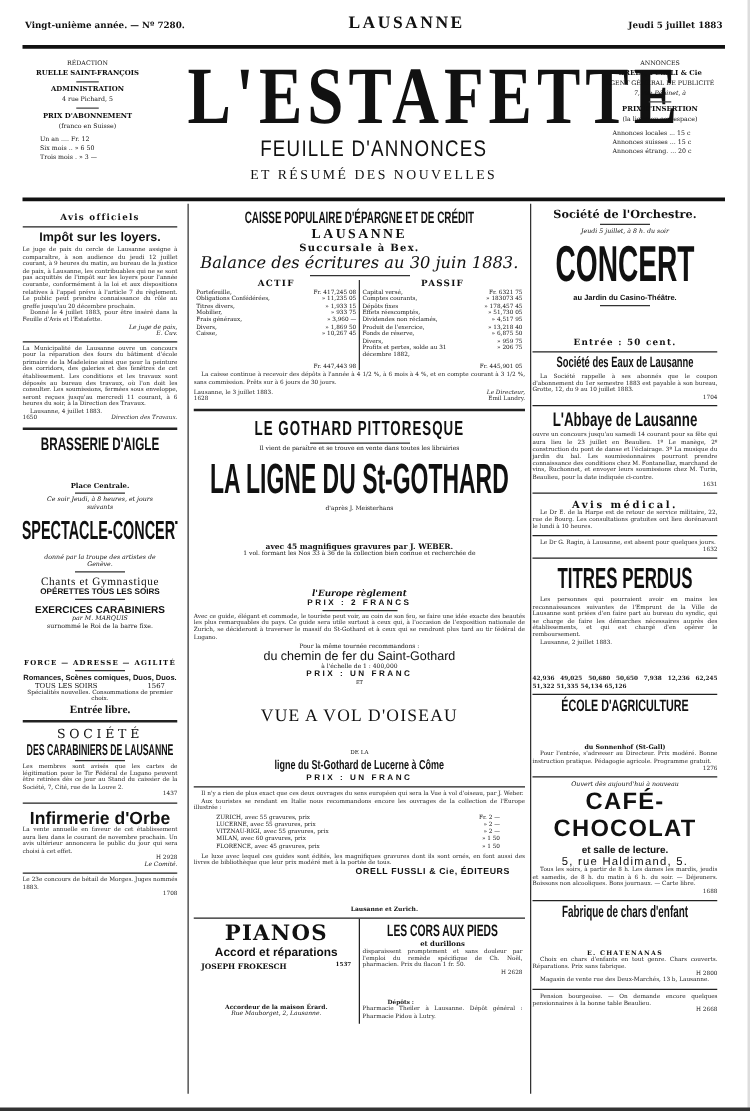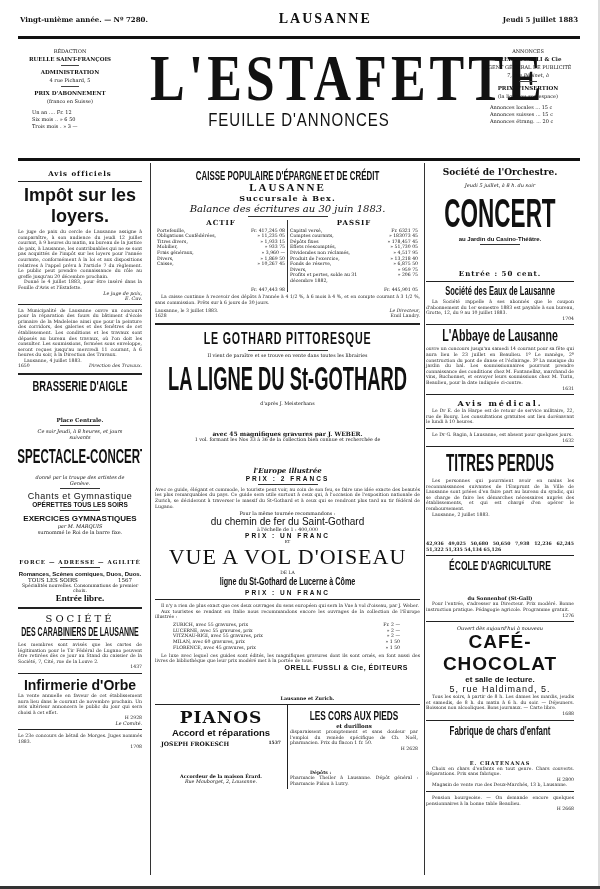--- a/index.html
+++ b/index.html
@@ -30,44 +30,44 @@
   .center { text-align: center; }
   .b { font-weight: bold; margin-top: 24px; }
   .hr { height: 1px; background: #222; margin: 3px 0; }
   .hr2 { height: 2px; background: #222; margin: 4px 0; }
   .shortrule { width: 40px; height: 1px; background: #333; margin: 2px auto; }
   .body-txt { font-size: 4.6px; line-height: 5.6px; text-align: justify; color: #222; }
   .sig { font-size: 4.8px; font-style: italic; text-align: right; }
   .cond { font-family: "Liberation Sans", sans-serif; font-weight: bold; display: block; transform-origin: center; }
 
   .avis { font-size: 7px; font-weight: bold; text-align: center; letter-spacing: 1px; margin-top: 6px; }
-  .impot { font-family: "Liberation Sans", sans-serif; font-size: 18px; font-weight: bold; text-align: center; margin: 2px 0; }
+  .impot { font-family: "Liberation Sans", sans-serif; font-size: 10px; font-weight: bold; text-align: center; margin: 2px 0; }
   .concours { font-family: "DejaVu Serif", serif; font-size: 15px; font-weight: bold; text-align: center; letter-spacing: 1px; }
 
   .spectacle { font-size: 16px; transform: scaleX(0.72) scaleY(1.3); white-space: nowrap; margin: 8px -25px; text-align: center; }
   .brasserie { font-size: 12px; transform: scaleX(0.78) scaleY(1.2); white-space: nowrap; text-align: center; margin-top: 4px; }
   .smalltitle { font-size: 9px; text-align: center; letter-spacing: 0.5px; }
   .societe { font-size: 10px; letter-spacing: 3px; text-align: center; margin-top: 4px; }
   .carab { font-size: 10px; transform: scaleX(0.7) scaleY(1.25); white-space: nowrap; text-align: center; margin: 2px -25px; }
   .infirm { font-family: "Liberation Sans", sans-serif; font-size: 14px; font-weight: bold; text-align: center; }
 
   .caisse { font-size: 11px; transform: scaleX(0.72) scaleY(1.2); white-space: nowrap; text-align: center; margin: 6px -40px 0; }
   .laus { font-family: "Liberation Serif", serif; font-size: 11px; letter-spacing: 2px; text-align: center; font-weight: bold; }
   .succ { font-size: 8px; font-weight: bold; text-align: center; letter-spacing: 1px; }
-  .bal { font-size: 10px; text-align: center; font-style: italic; }
+  .bal { font-size: 13px; text-align: center; font-style: italic; }
   .bal-table { display: flex; margin-top: 3px; font-size: 4.6px; line-height: 5.6px; }
   .bal-col { flex: 1; padding: 0 2px; }
   .bal-col + .bal-col { border-left: 1px solid #333; }
   .bal-head { text-align: center; font-weight: bold; font-size: 7px; letter-spacing: 1px; margin-bottom: 2px; }
   .bal-row { display: flex; justify-content: space-between; }
   .bal-total { text-align: right; margin-top: 3px; }
 
   .gothard-title { font-size: 13px; letter-spacing: 1px; transform: scaleX(0.82) scaleY(1.25); white-space: nowrap; text-align: center; margin-top: 6px; }
   .ligne { font-size: 27px; transform: scaleX(0.68) scaleY(1.25); white-space: nowrap; text-align: center; margin: 6px -60px; }
-  .vue { font-family: "Liberation Serif", serif; font-size: 22px; text-align: center; letter-spacing: 1px; white-space: nowrap; margin: 0 -10px; }
+  .vue { font-family: "Liberation Serif", serif; font-size: 14px; text-align: center; letter-spacing: 1px; white-space: nowrap; margin: 18px -10px; }
   .prix { font-family: "Liberation Sans", sans-serif; font-size: 6.5px; font-weight: bold; letter-spacing: 2px; text-align: center; }
   .carte { font-family: "Liberation Sans", sans-serif; font-size: 8px; font-weight: bold; letter-spacing: 3px; text-align: center; }
   .chemin { font-family: "Liberation Sans", sans-serif; font-size: 10px; text-align: center; }
   .lignedu { font-size: 9px; transform: scaleX(0.8) scaleY(1.15); white-space: nowrap; text-align: center; margin: 2px -20px; }
   .edition-list { font-size: 4.6px; line-height: 5.8px; margin: 2px 0 2px 18px; }
   .edition-list .row { display: flex; justify-content: space-between; padding-right: 20px; }
   .orell { font-family: "Liberation Sans", sans-serif; font-size: 7px; font-weight: bold; text-align: right; padding-right: 12px; letter-spacing: 0.5px; }
 
   .bottom-split { display: flex; border-top: 1px solid #222; margin-top: 3px; }
   .bottom-split > div { flex: 1; padding: 2px; }
@@ -112,20 +112,21 @@
     <div class="rates" style="margin-top:4px;">
       <div>Un an .... Fr. 12</div>
       <div>Six mois .. » 6 50</div>
       <div>Trois mois . » 3 —</div>
     </div>
   </div>
 
   <div class="mh-center">
     <span class="mh-title">L'ESTAFETTE</span>
     <span class="mh-sub">FEUILLE D'ANNONCES</span>
+    <span class="mh-sub2">ET RÉSUMÉ DES NOUVELLES</span>
   </div>
 
   <div class="mh-right">
     <div class="small">ANNONCES</div>
     <div>ORELL, FUSSLI &amp; Cie</div>
     <div class="small">AGENT GÉNÉRAL DE PUBLICITÉ</div>
     <div class="small" style="font-style:italic;">7, rue Pépinet, à</div>
     <div class="sep"></div>
     <div>PRIX D'INSERTION</div>
     <div class="small">(la ligne ou son espace)</div>
@@ -156,24 +157,24 @@
   </div>
   <div class="hr2"></div>
 
   <div class="cond brasserie">BRASSERIE D'AIGLE</div>
   <div class="center b" style="font-size:5.5px;">Place Centrale.</div>
   <div class="shortrule"></div>
   <div class="center" style="font-size:5px;font-style:italic;padding:0 16px;">Ce soir Jeudi, à 8 heures, et jours suivants</div>
   <div class="cond spectacle">SPECTACLE-CONCERT</div>
   <div class="center" style="font-size:5px;font-style:italic;padding:0 12px;">donné par la troupe des artistes de Genève.</div>
   <div class="shortrule"></div>
-  <div class="smalltitle" style="font-family:Liberation Sans, sans-serif;">Chants et Gymnastique</div>
+  <div class="smalltitle" style="font-family:Liberation Serif, serif;">Chants et Gymnastique</div>
   <div class="cond center" style="font-size:6.5px;">OPÉRETTES TOUS LES SOIRS</div>
   <div class="shortrule"></div>
-  <div class="cond center" style="font-size:8px;margin-top:3px;">EXERCICES GYMNASTIQUES</div>
+  <div class="cond center" style="font-size:8px;margin-top:3px;">EXERCICES CARABINIERS</div>
   <div class="center" style="font-size:5px;font-style:italic;">par M. MARQUIS</div>
   <div class="center" style="font-size:5px;">surnommé le Roi de la barre fixe.</div>
   <div class="center b" style="font-size:5.5px;letter-spacing:1px;">FORCE — ADRESSE — AGILITÉ</div>
   <div class="shortrule"></div>
   <div class="cond center" style="font-size:6px;margin-top:3px;">Romances, Scènes comiques, Duos, Duos.</div>
   <div style="display:flex;justify-content:space-between;font-size:5.5px;padding:0 10px;">
     <span>TOUS LES SOIRS</span>
     <span>1567</span>
   </div>
   <div class="center" style="font-size:4.6px;">Spécialités nouvelles. Consommations de premier choix.</div>
@@ -288,21 +289,21 @@
   </div>
   <div class="hr2"></div>
 
   <div class="cond gothard-title">LE GOTHARD PITTORESQUE</div>
   <div class="shortrule" style="width:80px;margin-top:4px;"></div>
   <div class="center" style="font-size:4.8px;">Il vient de paraître et se trouve en vente dans toutes les librairies</div>
   <div class="cond ligne">LA LIGNE DU St-GOTHARD</div>
   <div class="center" style="font-size:4.8px;">d'après J. Meisterhans</div>
   <div class="center b" style="font-size:6px;">avec 45 magnifiques gravures par J. WEBER.</div>
   <div class="center" style="font-size:4.8px;">1 vol. formant les Nos 33 à 36 de la collection bien connue et recherchée de</div>
-  <div class="center b" style="font-size:7px;font-style:italic;">l'Europe illustrée</div>
+  <div class="center b" style="font-size:7px;font-style:italic;">l'Europe règlement</div>
   <div class="prix">PRIX : 2 FRANCS</div>
   <div class="shortrule" style="width:60px;"></div>
   <div class="body-txt">Avec ce guide, élégant et commode, le touriste peut voir, au coin de son feu, se faire une idée exacte des beautés les plus remarquables du pays. Ce guide sera utile surtout à ceux qui, à l'occasion de l'exposition nationale de Zurich, se décideront à traverser le massif du St-Gothard et à ceux qui se rendront plus tard au tir fédéral de Lugano.</div>
   <div class="center" style="font-size:4.8px;margin-top:2px;">Pour la même tournée recommandons :</div>
   <div class="chemin">du chemin de fer du Saint-Gothard</div>
   <div class="center" style="font-size:4.8px;">à l'échelle de 1 : 400,000</div>
   <div class="prix">PRIX : UN FRANC</div>
   <div class="center" style="font-size:4px;">ET</div>
   <div class="vue">VUE A VOL D'OISEAU</div>
   <div class="center" style="font-size:4.5px;">DE LA</div>

